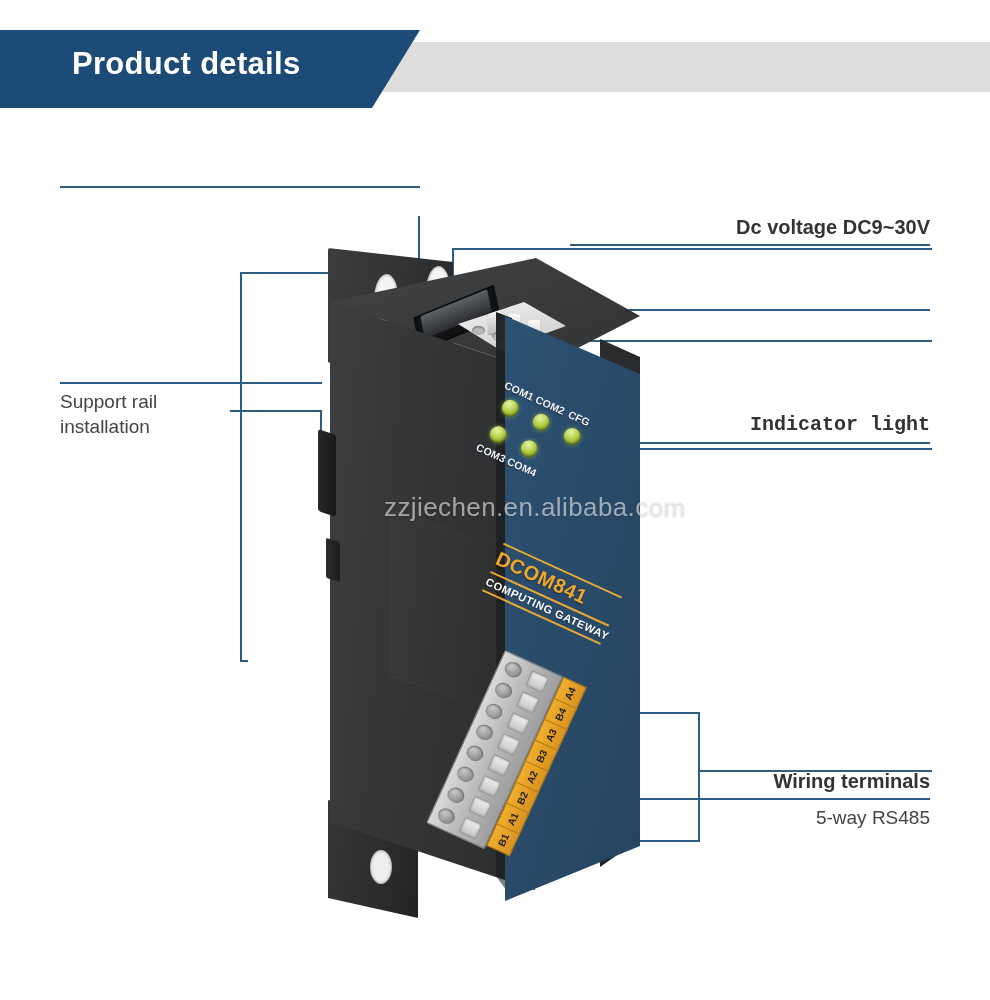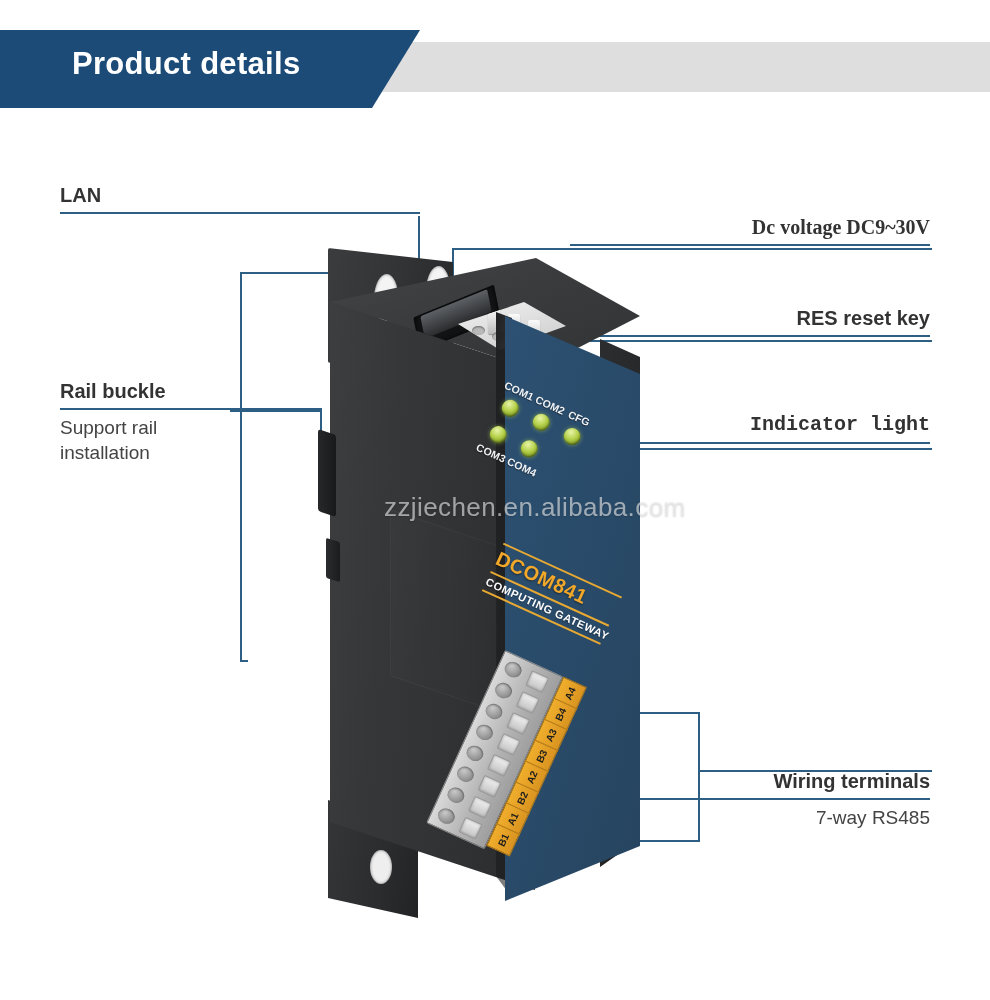--- a/index.html
+++ b/index.html
@@ -202,65 +202,62 @@
 </head>
 <body>
 
 <div id="stage">
 
   <div class="hdr-grey"></div>
   <div class="hdr-blue"></div>
   <div class="hdr-title">Product details</div>
 
   <div class="cal left" style="left:60px;top:182px;width:360px;">
-    <div class="t1">LAN</div>
     <div class="rule"></div>
   </div>
 
   <div class="ln lnv" style="left:418px;top:216px;height:58px;"></div>
   <div class="ln lnh" style="left:240px;top:272px;width:180px;"></div>
   <div class="ln lnv" style="left:240px;top:272px;height:390px;"></div>
   <div class="ln lnh" style="left:240px;top:660px;width:8px;"></div>
 
   <div class="cal left" style="left:60px;top:378px;width:262px;">
-    <div class="t1">Rail buckle</div>
     <div class="rule"></div>
     <div class="t2" style="white-space:pre-line;">Support rail
 installation</div>
   </div>
 
   <div class="ln lnh" style="left:230px;top:410px;width:92px;"></div>
   <div class="ln lnv" style="left:320px;top:410px;height:62px;"></div>
 
 
-  <div class="cal right" style="left:570px;top:214px;width:360px;font-family:Liberation Serif, serif;">
+  <div class="cal right" style="left:570px;top:214px;width:360px;">
     <div class="t1">Dc voltage DC9~30V</div>
     <div class="rule"></div>
   </div>
 
   <div class="ln lnh" style="left:452px;top:248px;width:480px;"></div>
   <div class="ln lnv" style="left:452px;top:248px;height:78px;"></div>
 
   <div class="cal right" style="left:570px;top:305px;width:360px;">
-    <div class="t1">RES reset key</div>
     <div class="rule"></div>
   </div>
   <div class="ln lnh" style="left:500px;top:340px;width:432px;"></div>
   <div class="ln lnv" style="left:500px;top:340px;height:14px;"></div>
 
   <div class="cal right" style="left:570px;top:412px;width:360px;font-family:Liberation Mono, monospace;">
     <div class="t1">Indicator light</div>
     <div class="rule"></div>
   </div>
   <div class="ln lnh" style="left:575px;top:448px;width:357px;"></div>
 
   <div class="cal right" style="left:570px;top:735px;width:360px;margin-top:33px;">
     <div class="t1">Wiring terminals</div>
     <div class="rule"></div>
-    <div class="t2">7-way RS485</div>
+    <div class="t2">5-way RS485</div>
   </div>
 
   <div class="ln lnh" style="left:580px;top:712px;width:120px;"></div>
   <div class="ln lnh" style="left:580px;top:840px;width:120px;"></div>
   <div class="ln lnv" style="left:698px;top:712px;height:130px;"></div>
   <div class="ln lnh" style="left:698px;top:770px;width:234px;"></div>
 
   <div id="device">
 
     <div id="bracket-top">

